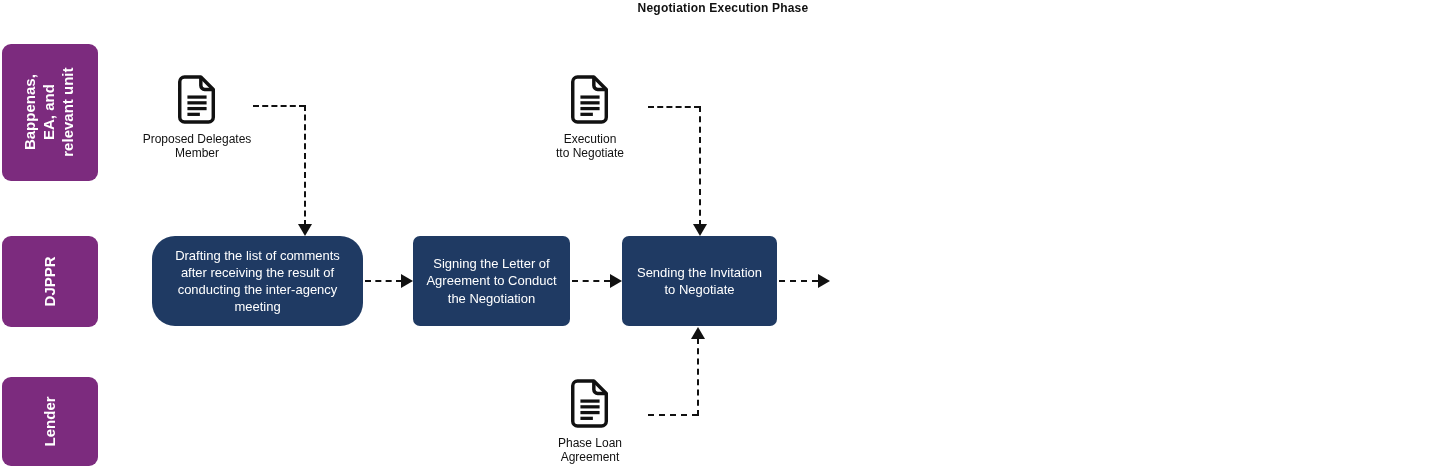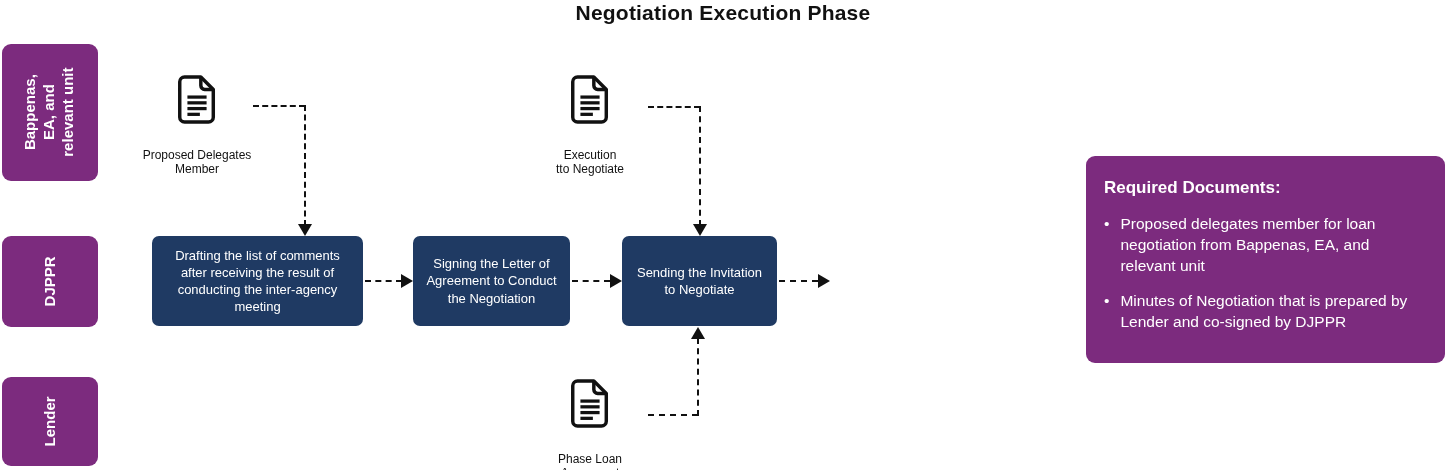--- a/index.html
+++ b/index.html
@@ -12,21 +12,21 @@
     height: 470px;
     background: #ffffff;
     overflow: hidden;
   }
 
   .diagram-title {
     position: absolute;
     top: 1px; left: 0;
     width: 1446px;
     text-align: center;
-    font-size: 21px;
+    font-size: 12px;
     font-weight: bold;
     color: #111111;
     letter-spacing: 0.2px;
   }
 
   
   .lane {
     position: absolute;
     left: 2px;
     width: 96px;
@@ -59,38 +59,38 @@
     border-radius: 7px;
     color: #ffffff;
     font-size: 13px;
     line-height: 1.32;
     text-align: center;
     display: flex;
     align-items: center;
     justify-content: center;
     padding: 4px 12px;
   }
-  .step-1 { left: 152px; width: 211px; }
+  .step-1 { left: 152px; width: 211px; border-radius: 23px; }
   .step-2 { left: 413px; width: 157px; }
   .step-3 { left: 622px; width: 155px; }
   .step-4 { left: 830px; width: 200px; }
 
   
   .doc {
     position: absolute;
     width: 180px;
     display: flex;
     flex-direction: column;
     align-items: center;
   }
   .doc-1 { left: 107px; top: 74px; }
   .doc-2 { left: 500px; top: 74px; }
   .doc-3 { left: 500px; top: 378px; }
   .doc-label {
-    margin-top: 24px;
+    margin-top: 8px;
     font-size: 12px;
     line-height: 1.2;
     color: #111111;
     text-align: center;
     white-space: pre-line;
   }
 
   
   .dash-h { position: absolute; height: 0; border-top: 2px dashed #111111; }
   .dash-v { position: absolute; width: 0;  border-left: 2px dashed #111111; }
@@ -220,21 +220,14 @@
   <div class="dash-v c3-v"></div>
   <div class="arr arr-up c3-a"></div>
 
   <div class="dash-h h1-l"></div>
   <div class="arr arr-right h1-a"></div>
   <div class="dash-h h2-l"></div>
   <div class="arr arr-right h2-a"></div>
   <div class="dash-h h3-l"></div>
   <div class="arr arr-right h3-a"></div>
 
-  <div class="req-box">
-    <div class="req-title">Required Documents:</div>
-    <ul class="req-list">
-      <li>Proposed delegates member for loan negotiation from Bappenas, EA, and relevant unit</li>
-      <li>Minutes of Negotiation that is prepared by Lender and co-signed by DJPPR</li>
-    </ul>
-  </div>
 
 </div>
 
 </body></html>

